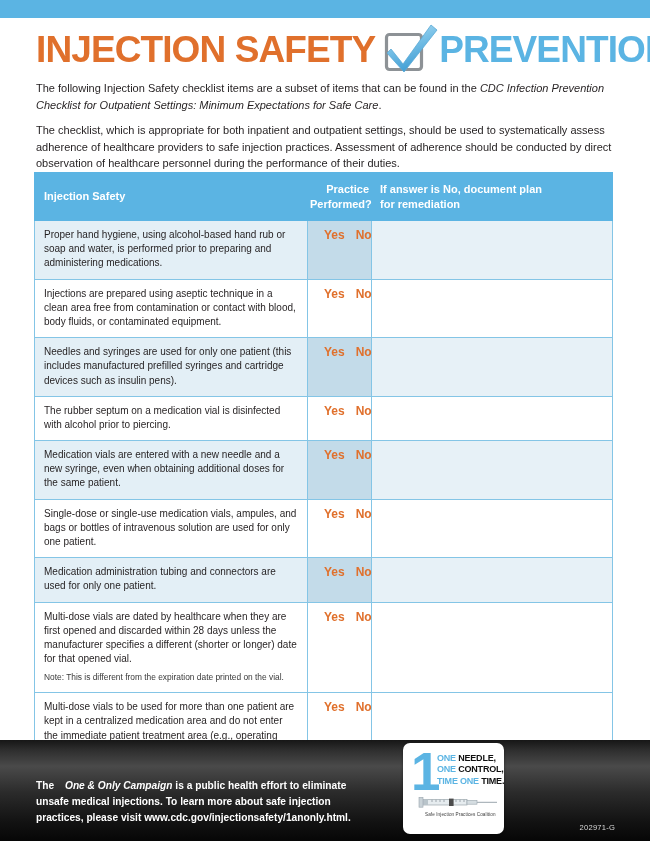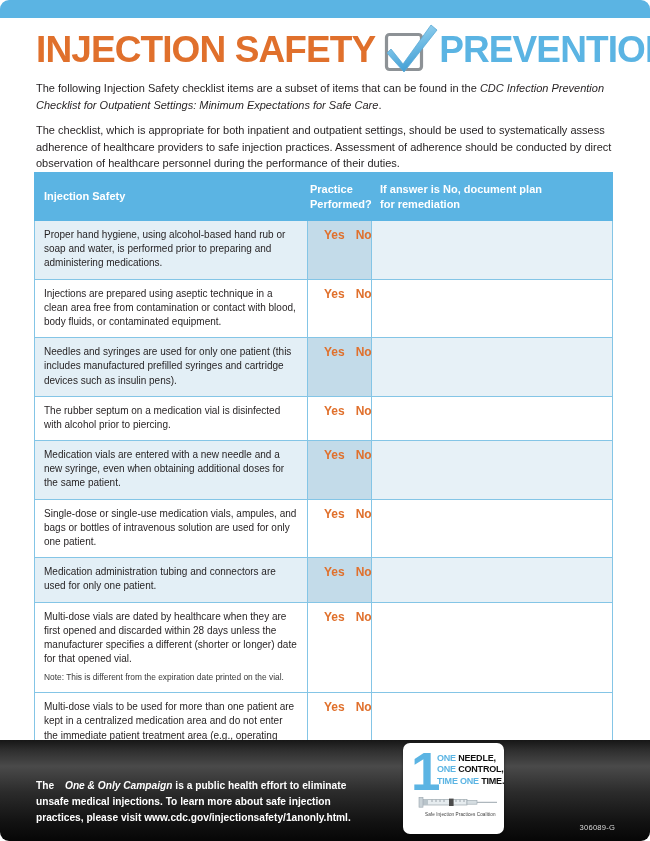--- a/index.html
+++ b/index.html
@@ -9,21 +9,20 @@
     background: #ffffff;
     font-family: "Liberation Sans", sans-serif;
     -webkit-font-smoothing: antialiased;
   }
   .page {
     position: relative;
     width: 650px;
     height: 841px;
     overflow: hidden;
     background: #ffffff;
-    border-radius: 9px;
   }
 
   
   .top-bar {
     position: absolute;
     top: 0; left: 0;
     width: 650px;
     height: 18px;
     background: #5bb4e3;
   }
@@ -95,21 +94,21 @@
     font-size: 11px;
     font-weight: bold;
     text-align: left;
     vertical-align: middle;
     padding: 9px 8px 9px 9px;
     border: 1px solid #5bb4e3;
     height: 42px;
     line-height: 1.32;
   }
   .checklist-table thead th.th-practice {
-    text-align: left;
+    text-align: right;
     padding-left: 2px;
     padding-right: 2px;
     white-space: nowrap;
   }
   .checklist-table thead th.th-remediation {
     padding-left: 8px;
   }
 
   .checklist-table tbody td {
     border: 1px solid #84c5e6;
@@ -402,15 +401,15 @@
             <line x1="41" y1="3.8" x2="41" y2="6"></line>
               <line x1="45" y1="3.8" x2="45" y2="6"></line>
             <line x1="49" y1="3.8" x2="49" y2="6"></line>
           </g>
         </svg>
       </span>
       <div class="oo-coalition">Safe Injection Practices Coalition</div>
     </div>
 
 
-    <div class="pub-number">306089-G</div>
+    <div class="pub-number">202971-G</div>
   </div>
 </div>
 
 </body></html>

